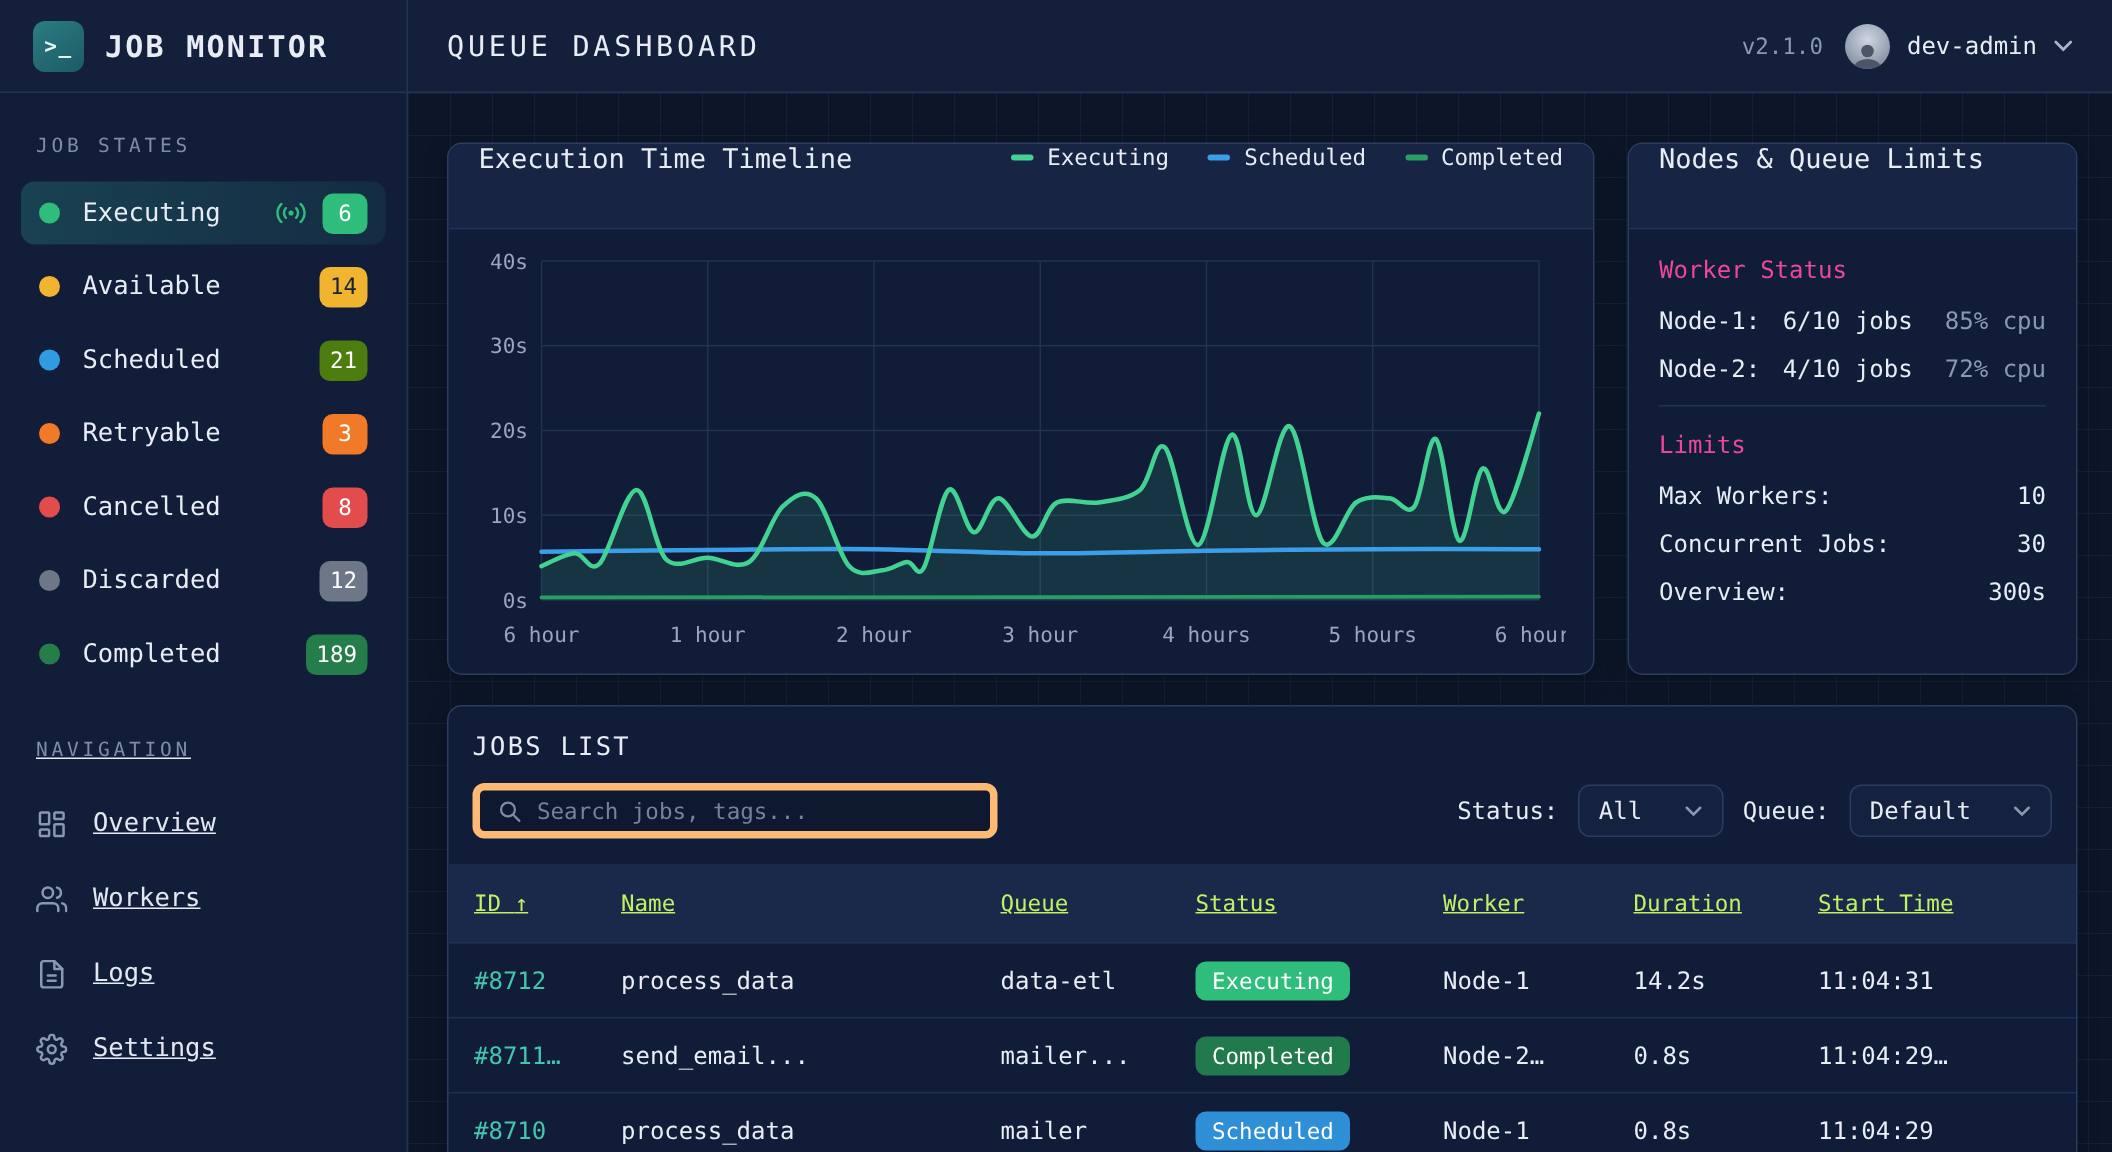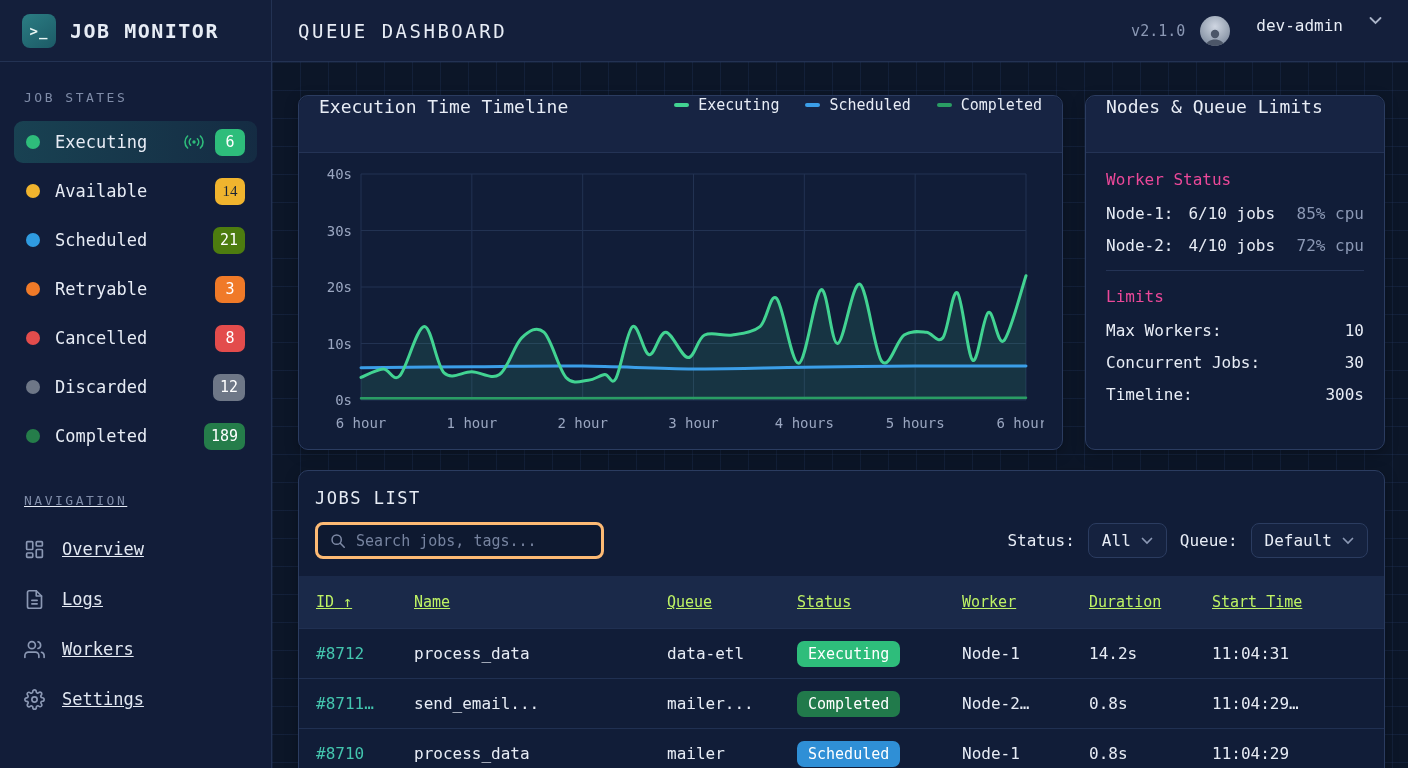--- a/index.html
+++ b/index.html
@@ -54,25 +54,25 @@
   .node-jobs { margin-left:15px; }
   .node-cpu { margin-left:auto; color:#8b98b4; }
   .divider { height:1px; background:#243355; margin:15px 0 16px; }
   .limit-row { display:flex; justify-content:space-between; margin-bottom:13px; }
 
   
   .jobs-card { margin-top:20px; height:420px; }
   .jobs-head { padding:17px 16px 0; }
   .jobs-title { font-size:17px; font-weight:400; letter-spacing:1.5px; }
   .jobs-controls { display:flex; align-items:center; margin-top:14px; padding-bottom:17px; }
-  .search { width:289px; height:37px; border:3px solid #fdba74; border-radius:8px; background:#0e1930; display:flex; align-items:center; padding:0 12px; gap:10px; }
+  .search { width:350px; height:37px; border:5px solid #fdba74; border-radius:8px; background:#0e1930; display:flex; align-items:center; padding:0 12px; gap:10px; }
   .search input { background:transparent; border:none; outline:none; color:#dfe6f2; font-size:15px; width:100%; }
   .search input::placeholder { color:#76839f; }
   .filters { margin-left:auto; display:flex; align-items:center; gap:13px; font-size:16px; }
-  .select { display:flex; align-items:center; gap:10px; border:1px solid #2b3c60; border-radius:8px; background:#15223f; padding:7px 13px; font-size:16px; cursor:pointer; }
+  .select { display:flex; align-items:center; gap:28px; border:1px solid #2b3c60; border-radius:8px; background:#15223f; padding:7px 13px; font-size:16px; cursor:pointer; }
   .tgrid { display:grid; grid-template-columns:115px 253px 130px 165px 127px 123px 1fr; align-items:center; }
   .table-head { height:53px; background:#1a2949; color:#bef264; font-size:15px; border-bottom:1px solid #203052;text-decoration:underline; }
   .tgrid > :first-child { padding-left:17px; }
   .trow { height:50px; border-bottom:1px solid #203052; font-size:16px; cursor:pointer; }
   .tid { color:#43c5ae; }
   .badge { display:inline-block; padding:4px 11px; border-radius:7px; font-size:15px; color:#fff; }
   .badge.executing { background:#2ebd7b; }
   .badge.completed { background:#217a4b; }
   .badge.scheduled { background:#2f8fd6; }
 </style>
@@ -80,21 +80,21 @@
 <body>
 
 <div class="header">
   <div class="logo-area">
     <div class="logo-icon">&gt;_</div>
     <div class="app-title">JOB MONITOR</div>
   </div>
   <div class="page-title">QUEUE DASHBOARD</div>
   <div class="header-right">
     <span class="version">v2.1.0</span>
-    <div style="display:flex;align-items:flex-start;gap:26px;cursor:pointer;">
+    <div style="display:flex;align-items:center;gap:11px;cursor:pointer;">
       <span class="avatar">
         <svg width="24" height="22" viewBox="0 0 24 22">
             <circle cx="12" cy="8" r="4.2" fill="#4c5668"></circle>
             <path d="M2 22c0-5.4 4.5-8.6 10-8.6S22 16.6 22 22z" fill="#4c5668"></path>
           </svg>
       </span>
       <span class="user-name">dev-admin</span>
       <span class="chev">
         <svg width="13" height="9" viewBox="0 0 13 9" fill="none" stroke="#aab4c8" stroke-width="1.8" stroke-linecap="round">
             <path d="M1.5 2 L6.5 7 L11.5 2"></path>
@@ -118,21 +118,21 @@
           <path d="M7.6 4.8 a4.6 4.6 0 0 0 0 6.4 M14.4 4.8 a4.6 4.6 0 0 1 0 6.4"></path>
           <path d="M4.6 2 a8.2 8.2 0 0 0 0 12 M17.4 2 a8.2 8.2 0 0 1 0 12"></path>
         </svg>
       </span>
       <span class="s-badge" style="background: rgb(46, 189, 123);">6</span>
     </div>
 
     <div class="s-item">
       <span class="dot" style="background: rgb(240, 180, 46);"></span>
       <span class="s-label">Available</span>
-      <span class="s-badge" style="color: rgb(26, 35, 53); background: rgb(240, 180, 46); font-family: Liberation Serif, serif;">14</span>
+      <span class="s-badge" style="color: rgb(26, 35, 53); background: rgb(240, 180, 46);">14</span>
     </div>
 
     <div class="s-item">
       <span class="dot" style="background: rgb(47, 155, 224);"></span>
       <span class="s-label">Scheduled</span>
       <span class="s-badge" style="background: #4d7c0f;">21</span>
     </div>
 
     <div class="s-item">
       <span class="dot" style="background: rgb(240, 122, 40);"></span>
@@ -169,38 +169,38 @@
               <rect x="14" y="12" width="7" height="9" rx="1"></rect>
               <rect x="3" y="16" width="7" height="5" rx="1"></rect>
             </svg>
         </span>
         <span>Overview</span>
       </div>
 
       <div class="n-item">
         <span class="nicon">
           <svg width="21" height="21" viewBox="0 0 24 24" fill="none" stroke="currentColor" stroke-width="1.9" stroke-linecap="round" stroke-linejoin="round">
-              <path d="M14 2H6a2 2 0 0 0-2 2v16a2 2 0 0 0 2 2h12a2 2 0 0 0 2-2V8z"></path>
-              <path d="M14 2v6h6"></path>
-              <path d="M9 13h6M9 17h6"></path>
-            </svg>
-        </span>
-        <span>Logs</span>
-      </div>
-
-      <div class="n-item">
-        <span class="nicon">
-          <svg width="21" height="21" viewBox="0 0 24 24" fill="none" stroke="currentColor" stroke-width="1.9" stroke-linecap="round" stroke-linejoin="round">
               <path d="M17 21v-2a4 4 0 0 0-4-4H5a4 4 0 0 0-4 4v2"></path>
               <circle cx="9" cy="7" r="4"></circle>
               <path d="M23 21v-2a4 4 0 0 0-3-3.87"></path>
               <path d="M16 3.13a4 4 0 0 1 0 7.75"></path>
             </svg>
         </span>
         <span>Workers</span>
+      </div>
+
+      <div class="n-item">
+        <span class="nicon">
+          <svg width="21" height="21" viewBox="0 0 24 24" fill="none" stroke="currentColor" stroke-width="1.9" stroke-linecap="round" stroke-linejoin="round">
+              <path d="M14 2H6a2 2 0 0 0-2 2v16a2 2 0 0 0 2 2h12a2 2 0 0 0 2-2V8z"></path>
+              <path d="M14 2v6h6"></path>
+              <path d="M9 13h6M9 17h6"></path>
+            </svg>
+        </span>
+        <span>Logs</span>
       </div>
 
       <div class="n-item">
         <span class="nicon">
           <svg width="21" height="21" viewBox="0 0 24 24" fill="none" stroke="currentColor" stroke-width="1.9" stroke-linecap="round" stroke-linejoin="round">
               <circle cx="12" cy="12" r="3"></circle>
               <path d="M19.4 15a1.65 1.65 0 0 0 .33 1.82l.06.06a2 2 0 0 1 0 2.83 2 2 0 0 1-2.83 0l-.06-.06a1.65 1.65 0 0 0-1.82-.33 1.65 1.65 0 0 0-1 1.51V21a2 2 0 0 1-2 2 2 2 0 0 1-2-2v-.09A1.65 1.65 0 0 0 9 19.4a1.65 1.65 0 0 0-1.82.33l-.06.06a2 2 0 0 1-2.83 0 2 2 0 0 1 0-2.83l.06-.06a1.65 1.65 0 0 0 .33-1.82 1.65 1.65 0 0 0-1.51-1H3a2 2 0 0 1-2-2 2 2 0 0 1 2-2h.09A1.65 1.65 0 0 0 4.6 9a1.65 1.65 0 0 0-.33-1.82l-.06-.06a2 2 0 0 1 0-2.83 2 2 0 0 1 2.83 0l.06.06a1.65 1.65 0 0 0 1.82.33H9a1.65 1.65 0 0 0 1-1.51V3a2 2 0 0 1 2-2 2 2 0 0 1 2 2v.09a1.65 1.65 0 0 0 1 1.51 1.65 1.65 0 0 0 1.82-.33l.06-.06a2 2 0 0 1 2.83 0 2 2 0 0 1 0 2.83l-.06.06a1.65 1.65 0 0 0-.33 1.82V9a1.65 1.65 0 0 0 1.51 1H21a2 2 0 0 1 2 2 2 2 0 0 1-2 2h-.09a1.65 1.65 0 0 0-1.51 1z"></path>
             </svg>
         </span>
         <span>Settings</span>
@@ -281,21 +281,21 @@
           <div class="sub">Limits</div>
           <div class="limit-row">
             <span>Max Workers:</span>
             <span>10</span>
           </div>
           <div class="limit-row">
             <span>Concurrent Jobs:</span>
             <span>30</span>
           </div>
           <div class="limit-row">
-            <span>Timeline:</span>
+            <span>Overview:</span>
             <span>300s</span>
           </div>
         </div>
       </div>
     </div>
 
     <div class="card jobs-card">
       <div class="jobs-head">
         <div class="jobs-title">JOBS LIST</div>
         <div class="jobs-controls">

